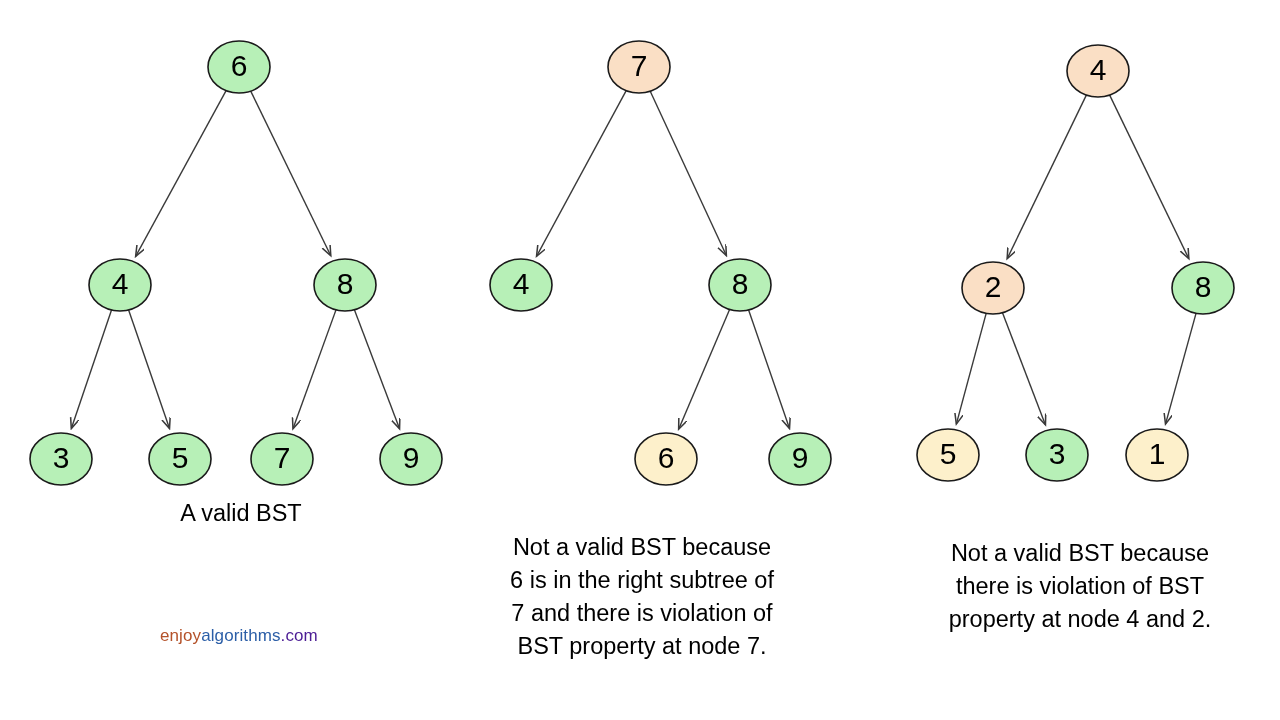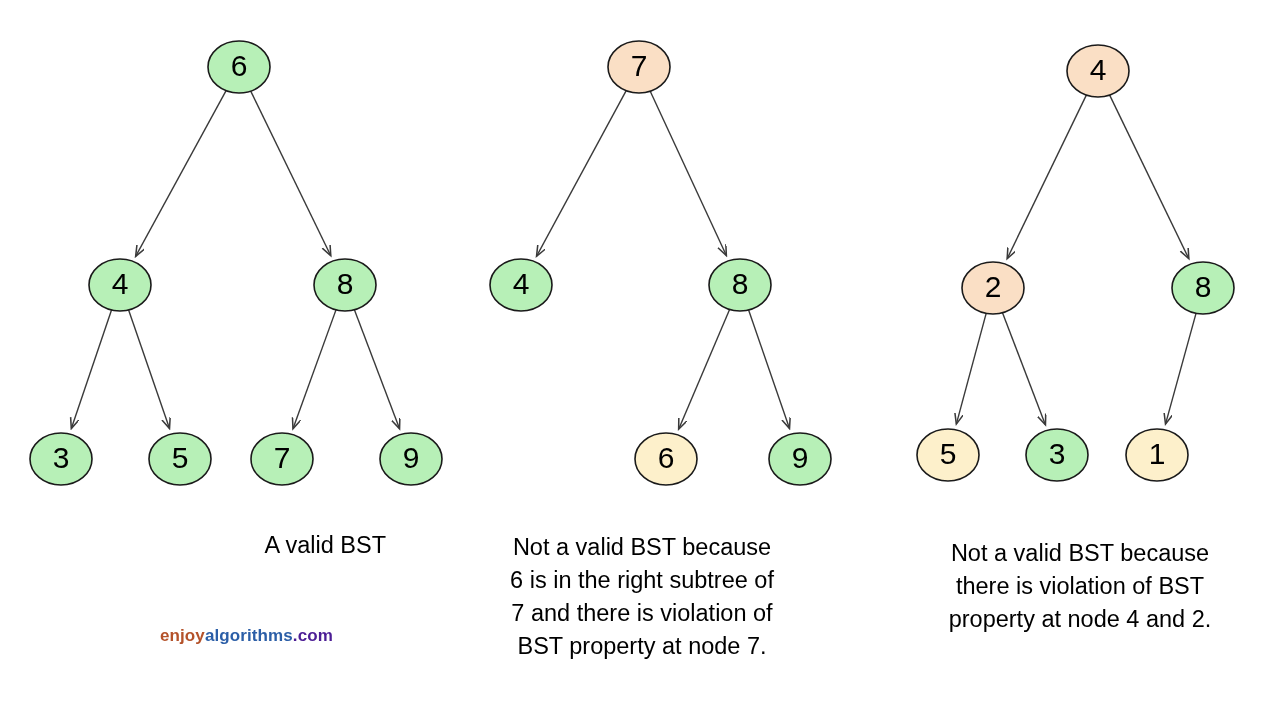--- a/index.html
+++ b/index.html
@@ -47,44 +47,43 @@
     position: absolute;
     text-align: center;
     font-family: "Liberation Sans", sans-serif;
     font-size: 23.5px;
     line-height: 33px;
     color: #000000;
     white-space: pre-line;
   }
   #caption-0 {
     left: 96px;
-    top: 529px;
+    top: 497px;
     width: 290px;
-    text-align: right;
   }
   #caption-1 {
     left: 452px;
     top: 531px;
     width: 380px;
   }
   #caption-2 {
     left: 896px;
     top: 537px;
     width: 368px;
   }
   #brand {
     position: absolute;
     left: 160px;
     top: 626px;
     font-family: "Liberation Sans", sans-serif;
     font-size: 17px;
     letter-spacing: 0.1px;
     white-space: nowrap;
   }
-  #brand span { font-weight: 700; }
+  #brand span { font-weight: 400; }
 </style>
 </head>
 <body>
 
 <div id="figure">
 
   <svg id="tree-canvas" viewBox="0 0 1280 720">
     <defs>
       <marker id="arrowhead" markerWidth="9" markerHeight="9" refX="7.4" refY="3.1" orient="auto" markerUnits="strokeWidth">
         <path d="M0,0 L7.6,3.1 L0,6.2" fill="none" stroke="#3a3a3a" stroke-width="1.1"></path>

